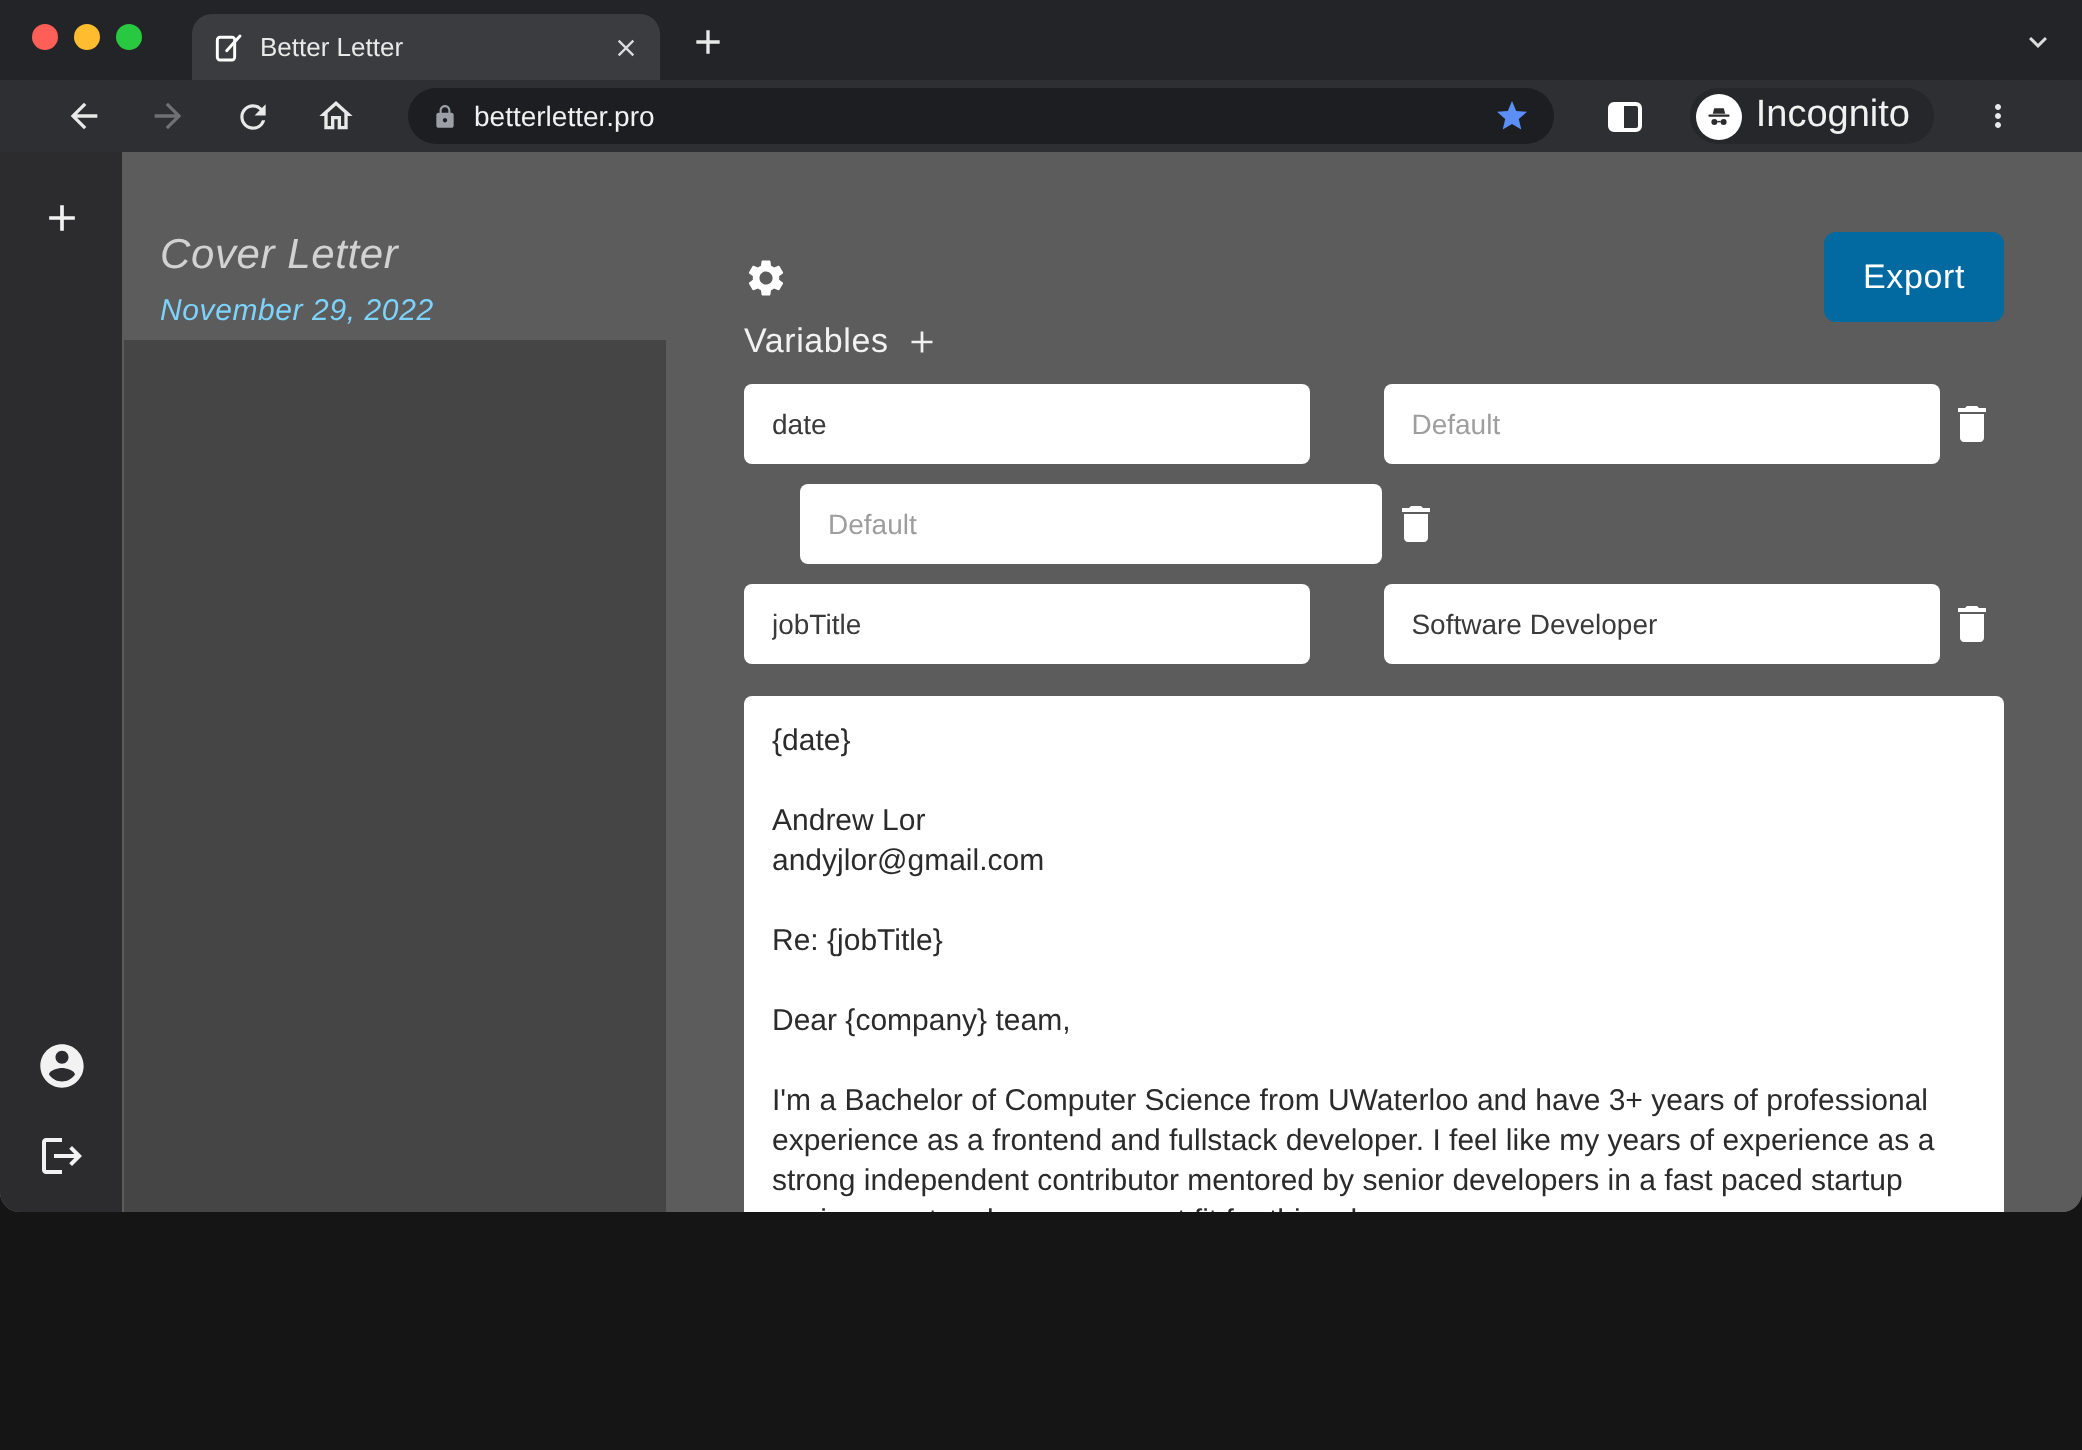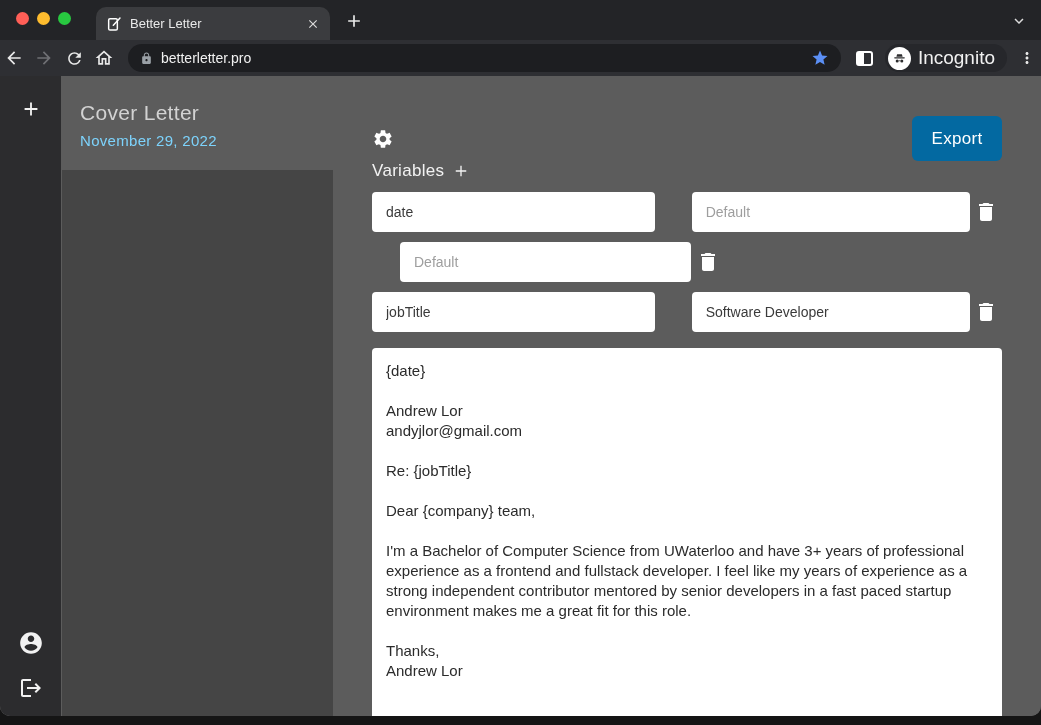--- a/index.html
+++ b/index.html
@@ -3,21 +3,21 @@
 <meta charset="utf-8">
 <style>
   * { margin: 0; padding: 0; box-sizing: border-box; }
   html { background: #151515; }
   body {
     width: 1041px; height: 725px;
     font-family: "Liberation Sans", sans-serif;
     overflow: hidden;
   }
   .window {
-    width: 1041px; height: 716px;
+    width: 1041px; height: 606px;
     border-radius: 0 0 10px 10px;
     overflow: hidden;
     background: #5c5c5c;
     display: flex; flex-direction: column;
   }
 
   
   .tabstrip {
     height: 40px; background: #232427;
     position: relative; flex: 0 0 auto;
@@ -35,21 +35,21 @@
     display: flex; align-items: center; padding: 0 10px; gap: 8px;
   }
   .tab-title { color: #e9e9e9; font-size: 13px; flex: 1; white-space: nowrap; overflow: hidden; }
   .icon-btn { display: flex; align-items: center; justify-content: center; background: none; border: none; cursor: pointer; padding: 0; }
   .newtab { position: absolute; left: 342px; top: 9px; width: 24px; height: 24px; }
   .strip-chevron { position: absolute; right: 12px; top: 11px; width: 20px; height: 20px; }
 
   
   .toolbar {
     height: 36px; background: #2e2f33;
-    display: flex; align-items: center; padding: 0 0; gap: 2px;
+    display: flex; align-items: center; padding: 0 28px; gap: 14px;
     flex: 0 0 auto;
   }
   .nav-btn { width: 28px; height: 28px; border-radius: 50%; }
   .urlbar {
     flex: 1; height: 28px; margin: 0 8px;
     background: #1d1e21; border-radius: 14px;
     display: flex; align-items: center; padding: 0 12px; gap: 8px;
   }
   .url-text { color: #f1f1f1; font-size: 14px; flex: 1; border: none; background: transparent; outline: none; font-family: "Liberation Sans", sans-serif; }
   .incognito-pill {
@@ -66,21 +66,21 @@
   .content { position: relative; flex: 1; background: #5c5c5c; overflow: hidden; }
 
   .app-sidebar {
     position: absolute; left: 0; top: 0; bottom: 0; width: 61px;
     background: #2c2c2e;
     display: flex; flex-direction: column; align-items: center; justify-content: space-between;
     padding: 22px 0 16px 0;
   }
   .app-sidebar .bottom { display: flex; flex-direction: column; align-items: center; gap: 20px; }
 
-  .doc-header { position: absolute; left: 80px; top: 25px; }
+  .doc-header { position: absolute; left: 80px; top: 40px; font-style: italic; }
   .doc-title { color: #d2d2d2; font-size: 21px; font-weight: 400; letter-spacing: .3px; }
   .doc-date { color: #7dd3fc; font-size: 15px; margin-top: 7px; letter-spacing: .3px; }
 
   .preview-panel {
     position: absolute; left: 62px; top: 94px; bottom: 0; width: 271px;
     background: #454545;
   }
 
   .editor { position: absolute; left: 372px; top: 0; width: 630px; }
   .editor-top { margin-top: 40px; height: 45px; display: flex; align-items: center; justify-content: space-between; }

